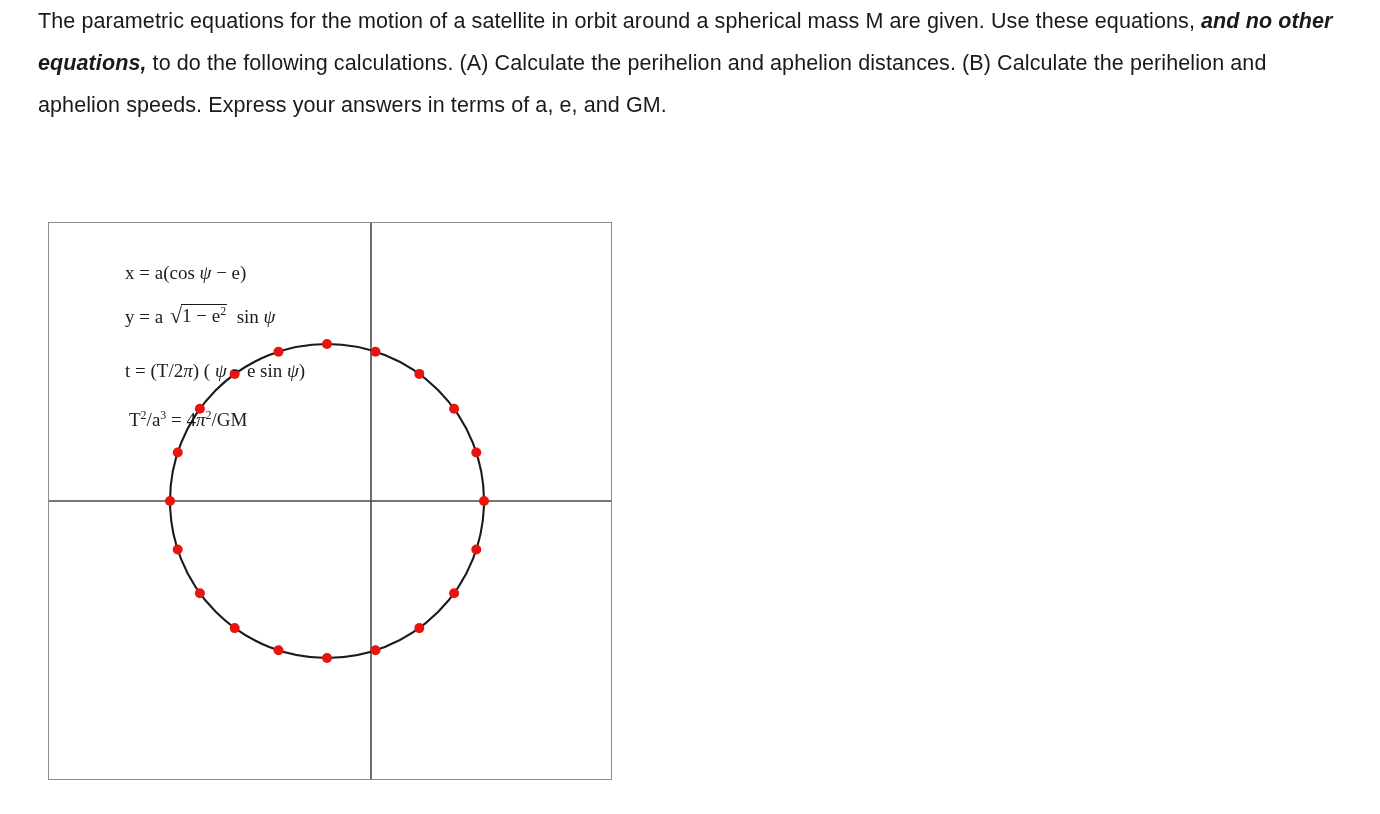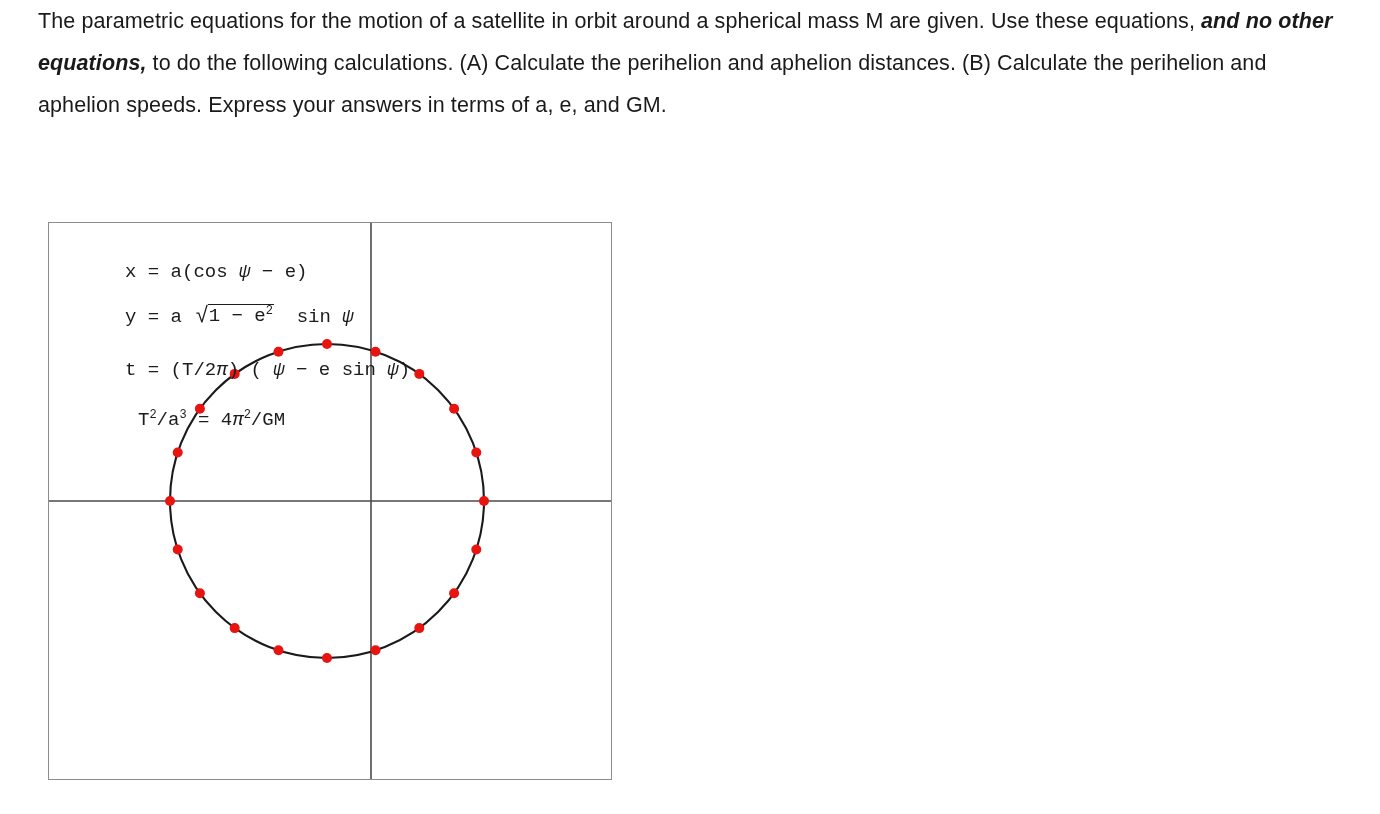--- a/index.html
+++ b/index.html
@@ -46,30 +46,30 @@
   .figure svg {
     display: block;
   }
   .eqn-block {
     position: absolute;
     left: 76px;
     top: 40px;
     width: 300px;
   }
   .eqn {
-    font-family: Liberation Mono, monospace;
+    font-family: Liberation Serif, serif;
     font-size: 19px;
     color: #1c1c1c;
     white-space: nowrap;
     line-height: 1;
   }
   .eqn-1 { position: absolute; top: 0px;  left: 0px; }
   .eqn-2 { position: absolute; top: 42px; left: 0px; }
   .eqn-3 { position: absolute; top: 98px; left: 0px; }
-  .eqn-4 { position: absolute; top: 146px; left: 13px; }
+  .eqn-4 { position: absolute; top: 146px; left: 4px; }
   sup.s { font-size: 12px; vertical-align: super; }
   .rad {
     display: inline-block;
     position: relative;
     padding-left: 2px;
   }
   .radsym { font-size: 22px; line-height: 1; }
   .radbar {
     display: inline-block;
     position: relative;

